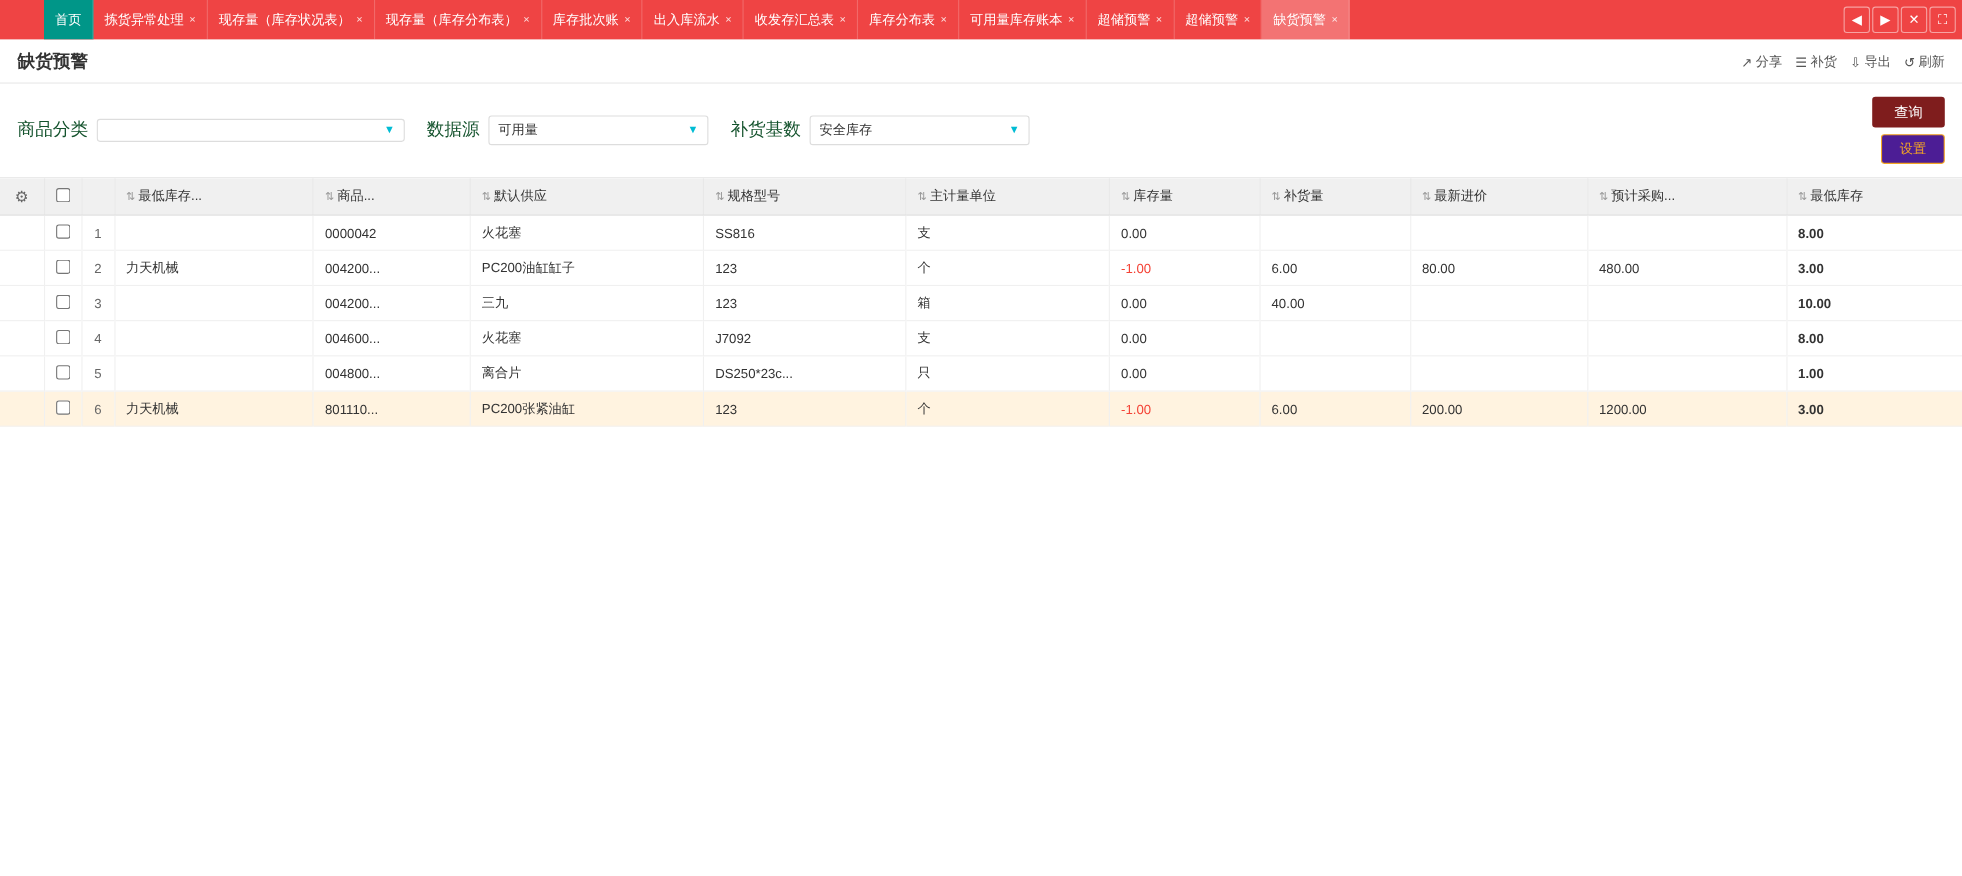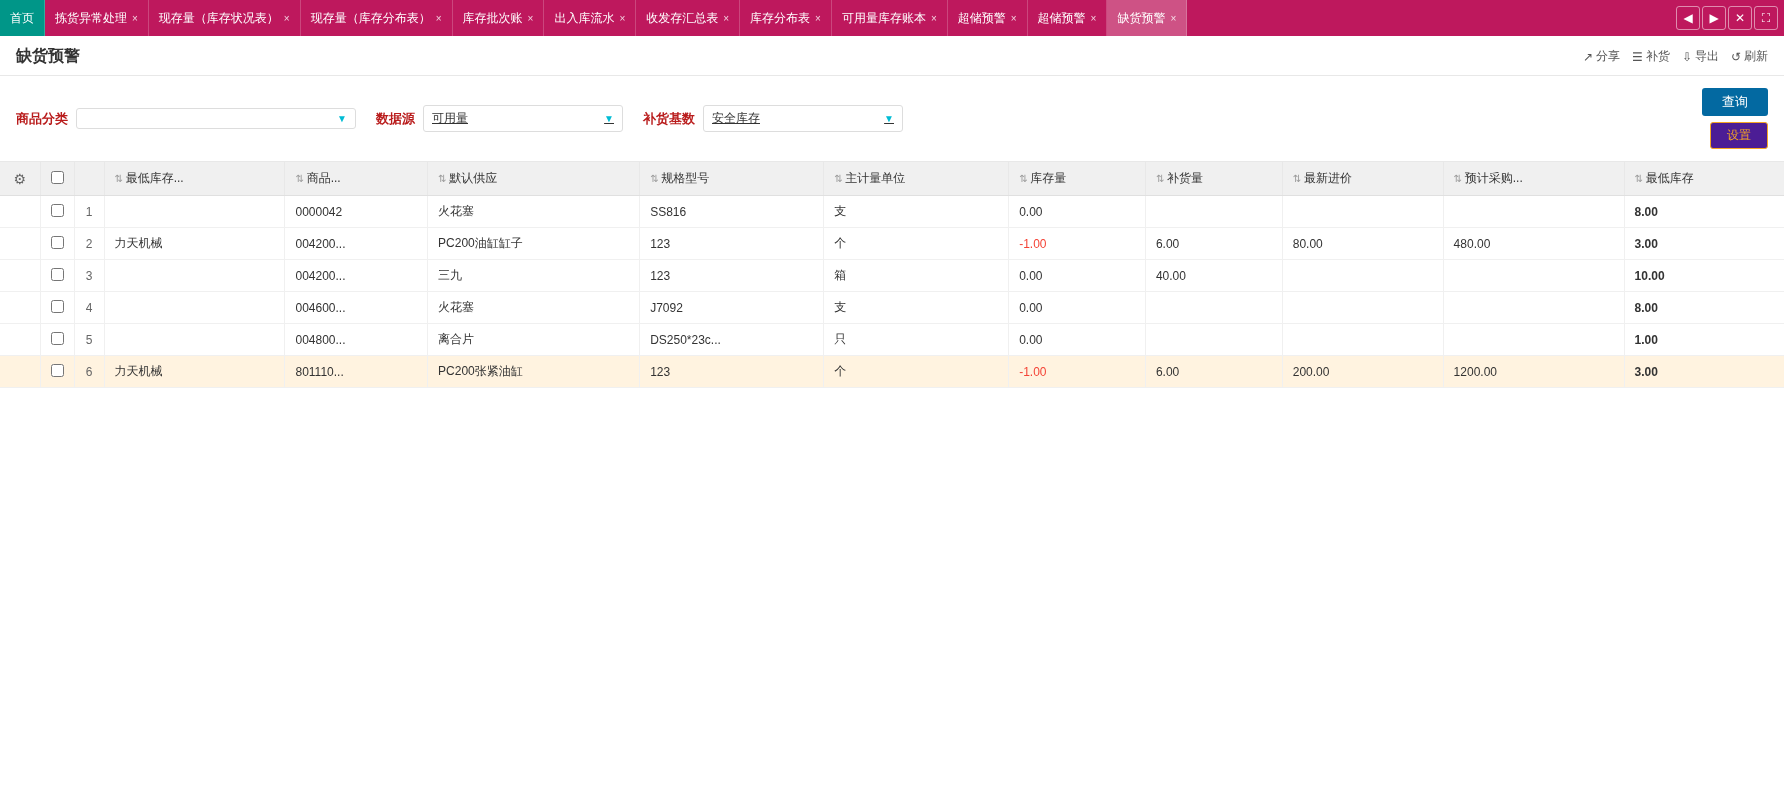--- a/index.html
+++ b/index.html
@@ -2,23 +2,24 @@
 <html><head>
   <meta charset="utf-8">
   <style>
     * { box-sizing: border-box; margin: 0; padding: 0; }
     body { font-family: 'Microsoft YaHei', Arial, sans-serif; font-size: 12px; background: #f5f5f5; color: #333; }
 
     
     .top-nav {
       display: flex;
       align-items: center;
-      background: #be185d;
+      background: #ef4444;
       height: 36px;
       overflow: hidden;
+      padding-left: 40px;
     }
     .nav-tab {
       display: flex;
       align-items: center;
       padding: 0 10px;
       height: 100%;
       color: #fff;
       white-space: nowrap;
       cursor: pointer;
       font-size: 12px;
@@ -96,50 +97,49 @@
       border-bottom: 1px solid #e8e8e8;
       flex-wrap: wrap;
     }
     .filter-group {
       display: flex;
       align-items: center;
       gap: 8px;
       margin-right: 20px;
     }
     .filter-label {
-      color: #b91c1c;
-      font-size: 13px;
+      color: #14532d;
+      font-size: 16px;
       white-space: nowrap;
-      font-weight: bold;
     }
     .filter-select {
       display: flex;
       align-items: center;
       border: 1px solid #ddd;
       border-radius: 3px;
       padding: 4px 8px;
       min-width: 160px;
       background: #fff;
       cursor: pointer;
       font-size: 12px;
       justify-content: space-between;
     }
     .filter-select-wide { min-width: 280px; }
-    .filter-select-medium { min-width: 200px; text-decoration: underline; }
+    .filter-select-medium { min-width: 200px; }
     .dropdown-arrow { color: #00bcd4; font-size: 10px; }
 
     .filter-actions {
       margin-left: auto;
       display: flex;
       flex-direction: column;
       gap: 6px;
       align-items: flex-end;
     }
     .btn-query {
-      background: #0369a1;
+      background: #7f1d1d;
       color: #fff;
       border: none;
       border-radius: 3px;
       padding: 5px 20px;
       cursor: pointer;
       font-size: 13px;
     }
     .btn-setting {
       background: #4c1d95;
       color: #f5a623;

